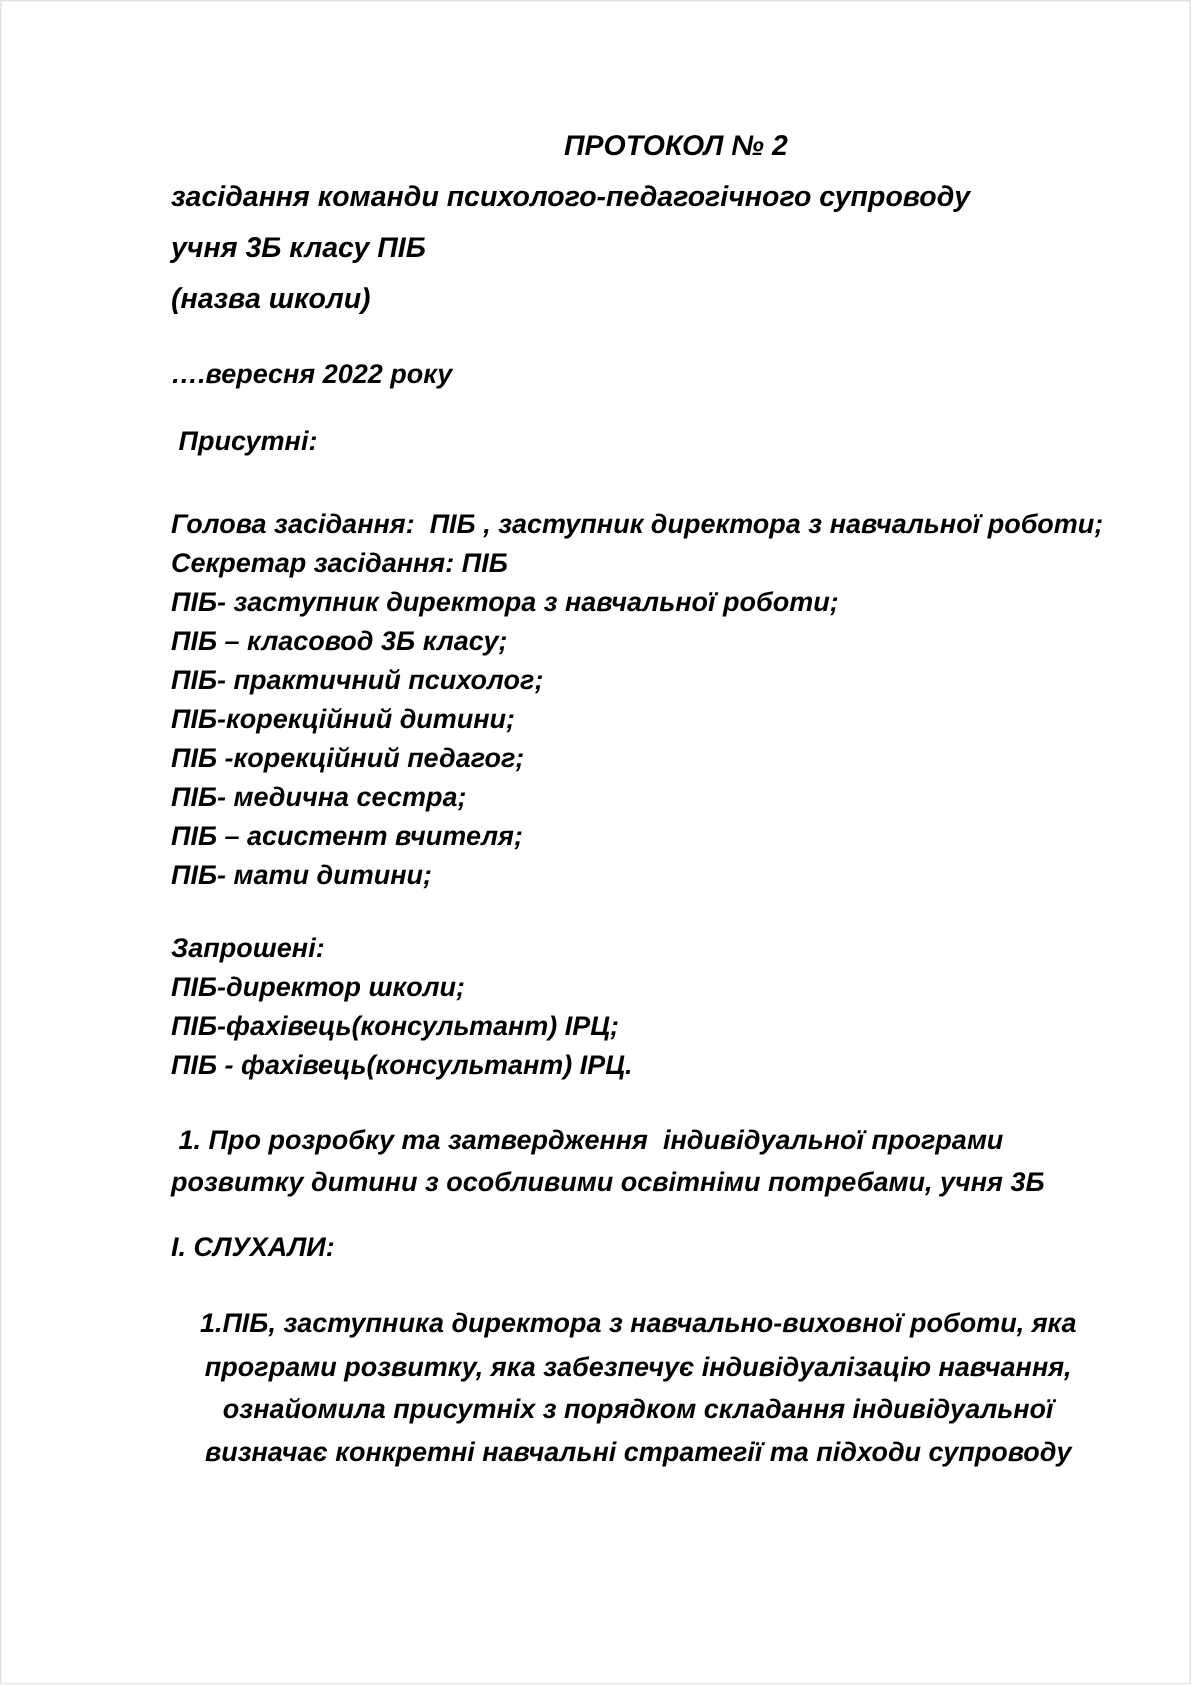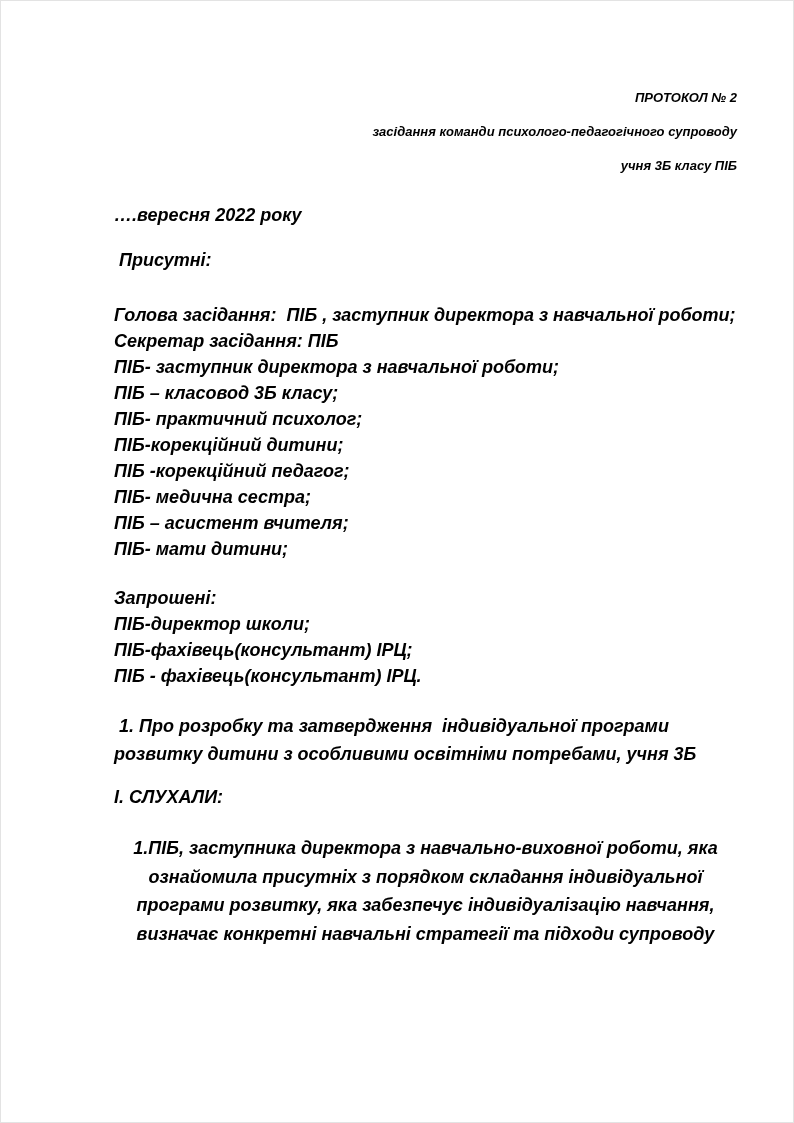--- a/index.html
+++ b/index.html
@@ -17,22 +17,22 @@
     padding: 80px 56px 0 113px;
     color: #000000;
     font-family: "Liberation Sans", "DejaVu Sans", sans-serif;
     font-weight: 700;
     font-style: italic;
     overflow: hidden;
   }
   .line { white-space: pre; }
 
   .title-block {
-    text-align: right;
-    font-size: 13px;
+    text-align: left;
+    font-size: 19px;
     line-height: 34px;
   }
   .title-line-1 { text-indent: 262px; }
 
   .body-text { font-size: 18px; }
 
   .date-line {
     margin-top: 19px;
     line-height: 27px;
   }
@@ -68,20 +68,21 @@
 </style>
 </head>
 <body>
 
 <div class="sheet">
 
   <div class="title-block">
     <div class="line title-line-1">ПРОТОКОЛ № 2</div>
     <div class="line">засідання команди психолого-педагогічного супроводу</div>
     <div class="line">учня 3Б класу ПІБ</div>
+    <div class="line">(назва школи)</div>
   </div>
 
   <div class="body-text date-line line">….вересня 2022 року</div>
 
   <div class="body-text present-heading line"> Присутні:</div>
 
   <div class="body-text attendees-block">
     <div class="line">Голова засідання:  ПІБ , заступник директора з навчальної роботи;</div>
     <div class="line">Секретар засідання: ПІБ</div>
     <div class="line">ПІБ- заступник директора з навчальної роботи;</div>
@@ -104,18 +105,18 @@
 
   <div class="body-text agenda-item">
     <div class="line"> 1. Про розробку та затвердження  індивідуальної програми</div>
     <div class="line">розвитку дитини з особливими освітніми потребами, учня 3Б</div>
   </div>
 
   <div class="body-text heard-heading line">І. СЛУХАЛИ:</div>
 
   <div class="body-text heard-paragraph">
     <div class="line">1.ПІБ, заступника директора з навчально-виховної роботи, яка</div>
+    <div class="line">програми розвитку, яка забезпечує індивідуалізацію навчання,</div>
     <div class="line">ознайомила присутніх з порядком складання індивідуальної</div>
-    <div class="line">програми розвитку, яка забезпечує індивідуалізацію навчання,</div>
     <div class="line">визначає конкретні навчальні стратегії та підходи супроводу</div>
   </div>
 
 </div>
 
 </body></html>

